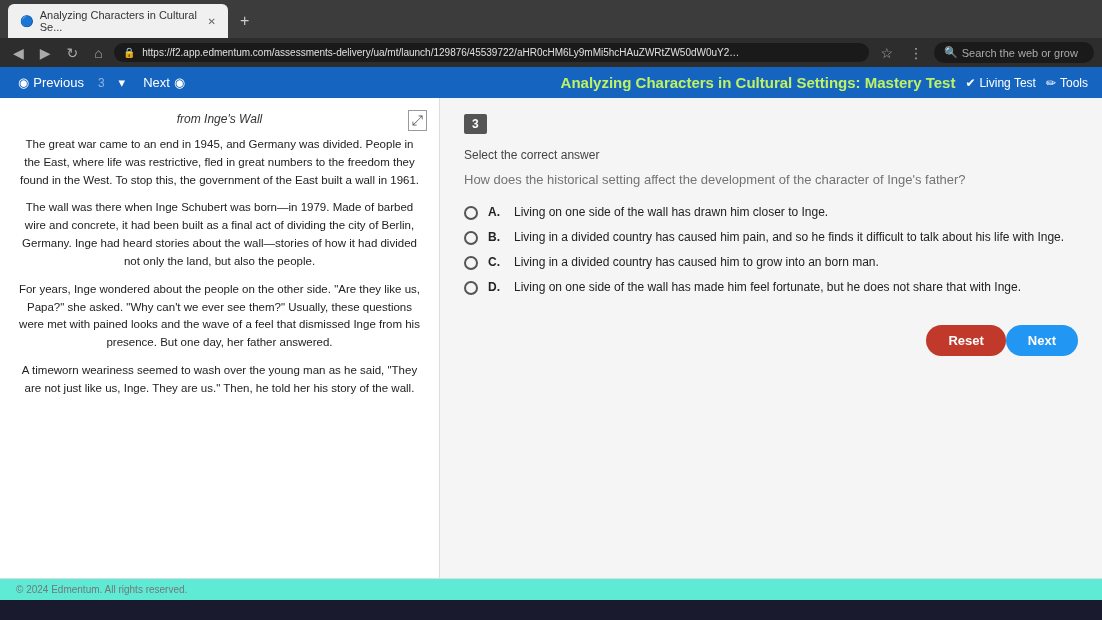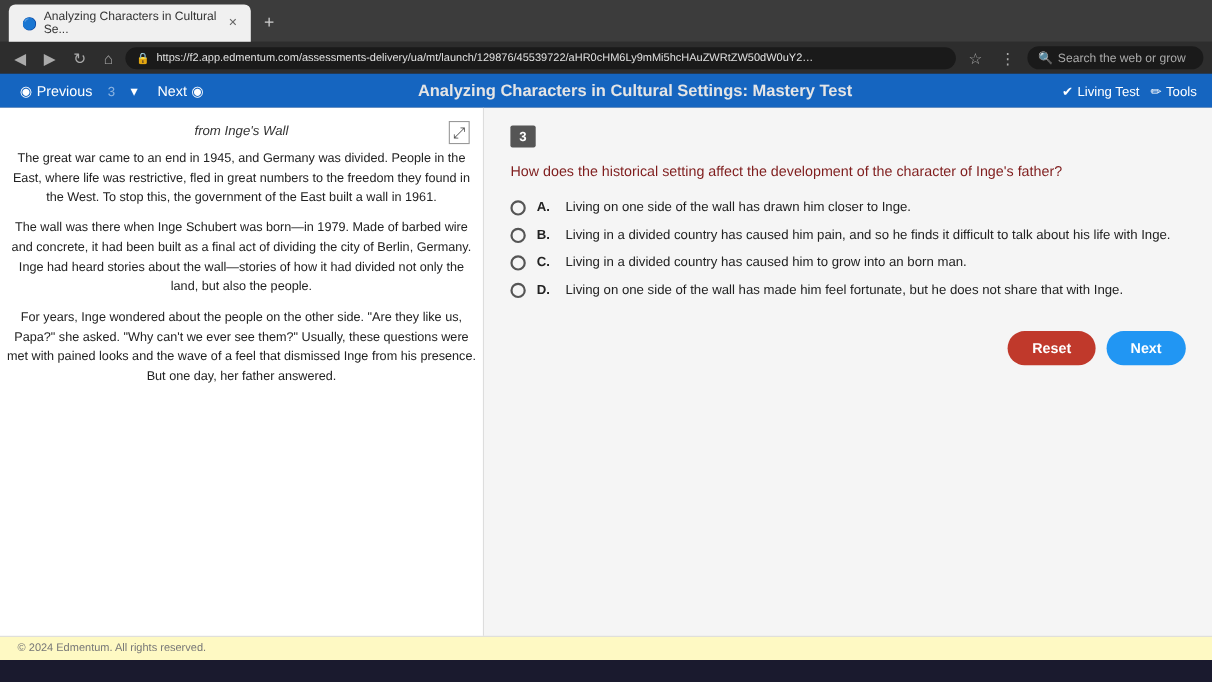--- a/index.html
+++ b/index.html
@@ -96,25 +96,25 @@
       color: white;
       font-size: 13px;
       cursor: pointer;
       display: flex;
       align-items: center;
       gap: 4px;
       padding: 2px 4px;
     }
     .toolbar-divider { color: rgba(255,255,255,0.5); font-size: 12px; }
     .app-title {
-      color: #e5e5e5;
+      color: #bef264;
       font-size: 15px;
       font-weight: bold;
       flex: 1;
-      text-align: center;
+      text-align: right;
     }
     .submit-btn {
       background: transparent;
       border: none;
       color: white;
       font-size: 12px;
       cursor: pointer;
       display: flex;
       align-items: center;
       gap: 4px;
@@ -125,21 +125,21 @@
       display: flex;
       background: #f5f5f5;
       height: 480px;
     }
 
     
     .left-panel {
       width: 440px;
       min-width: 440px;
       background: white;
-      padding: 14px 4px;
+      padding: 14px 16px;
       overflow-y: auto;
       border-right: 1px solid #ddd;
       position: relative;
     }
     .passage-title {
       font-size: 12px;
       font-style: italic;
       color: #333;
       margin-bottom: 10px;
       text-align: center;
@@ -179,21 +179,21 @@
       display: inline-block;
       margin-bottom: 14px;
     }
     .instruction-text {
       font-size: 12px;
       color: #444;
       margin-bottom: 10px;
     }
     .question-text {
       font-size: 13px;
-      color: #7f1d1d;
+      color: #737373;
       margin-bottom: 18px;
       font-weight: 500;
     }
     .answer-options { display: flex; flex-direction: column; gap: 10px; }
     .answer-option {
       display: flex;
       align-items: flex-start;
       gap: 10px;
       font-size: 12px;
       color: #222;
@@ -204,21 +204,20 @@
       height: 14px;
       border: 2px solid #555;
       border-radius: 50%;
       flex-shrink: 0;
       margin-top: 1px;
     }
     .option-label { font-weight: bold; margin-right: 4px; }
     .button-row {
       display: flex;
       justify-content: flex-end;
-      gap: 10px;
       margin-top: 30px;
     }
     .reset-btn {
       background: #c0392b;
       color: white;
       border: none;
       border-radius: 16px;
       padding: 8px 22px;
       font-size: 13px;
       cursor: pointer;
@@ -230,21 +229,21 @@
       border: none;
       border-radius: 16px;
       padding: 8px 22px;
       font-size: 13px;
       cursor: pointer;
       font-weight: bold;
     }
 
     
     .page-footer {
-      background: #fef9c3;
+      background: #5eead4;
       padding: 5px 16px;
       font-size: 10px;
       color: #777;
       border-top: 1px solid #ddd;
     }
 
     
     .side-arrow {
       position: absolute;
       left: 0;
@@ -316,25 +315,27 @@
 
   <div class="side-arrow">◀</div>
 
   <div class="left-panel">
     <div class="passage-title">from Inge's Wall</div>
     <div class="expand-icon">⤢</div>
     <div class="passage-text">
       <p>The great war came to an end in 1945, and Germany was divided. People in the East, where life was restrictive, fled in great numbers to the freedom they found in the West. To stop this, the government of the East built a wall in 1961.</p>
       <p>The wall was there when Inge Schubert was born—in 1979. Made of barbed wire and concrete, it had been built as a final act of dividing the city of Berlin, Germany. Inge had heard stories about the wall—stories of how it had divided not only the land, but also the people.</p>
       <p>For years, Inge wondered about the people on the other side. "Are they like us, Papa?" she asked. "Why can't we ever see them?" Usually, these questions were met with pained looks and the wave of a feel that dismissed Inge from his presence. But one day, her father answered.</p>
+      <p>A timeworn weariness seemed to wash over the young man as he said, "They are not just like us, Inge. They are us." Then, he told her his story of the wall.</p>
     </div>
   </div>
 
   <div class="right-panel">
     <div class="question-number">3</div>
+    <div class="instruction-text">Select the correct answer</div>
     <div class="question-text">How does the historical setting affect the development of the character of Inge's father?</div>
 
     <div class="answer-options">
       <div class="answer-option">
         <div class="radio-circle"></div>
         <span><span class="option-label">A.</span></span>
         <span>Living on one side of the wall has drawn him closer to Inge.</span>
       </div>
       <div class="answer-option">
         <div class="radio-circle"></div>

